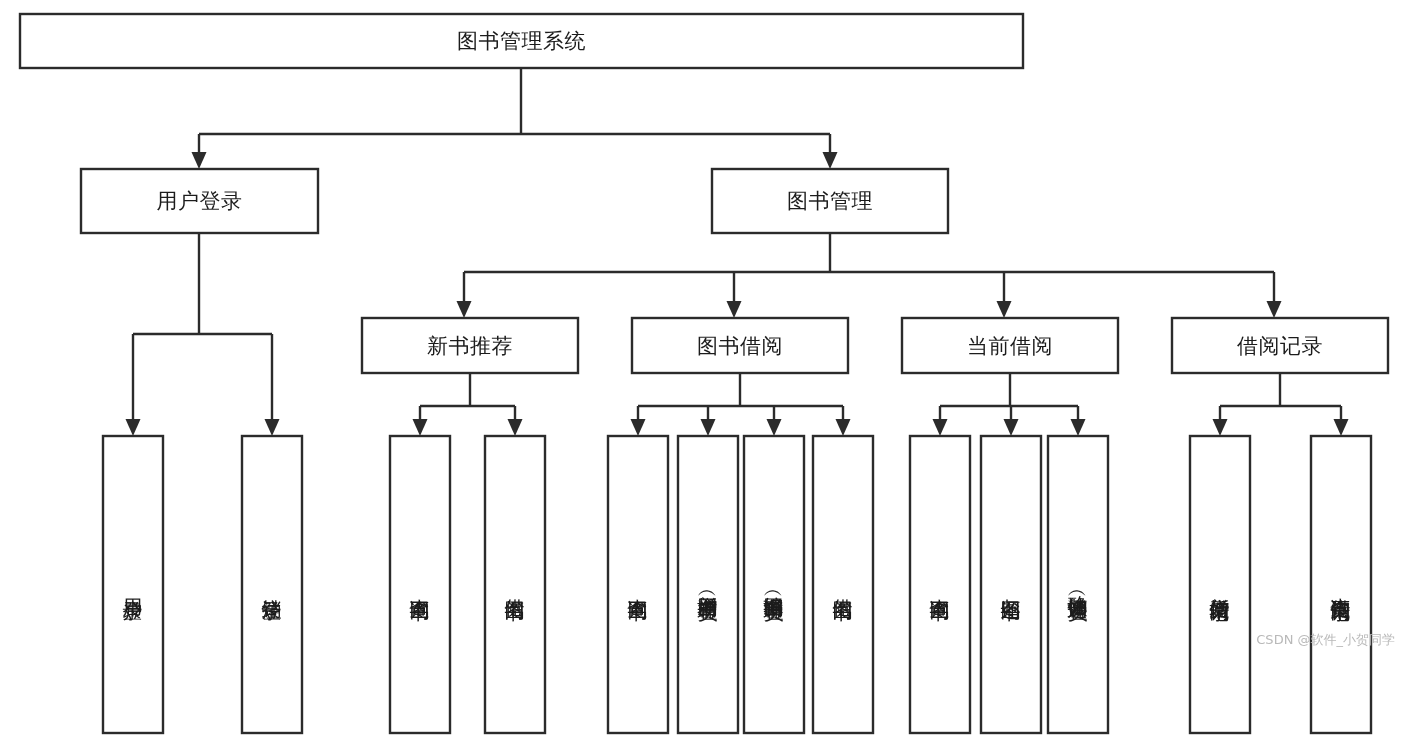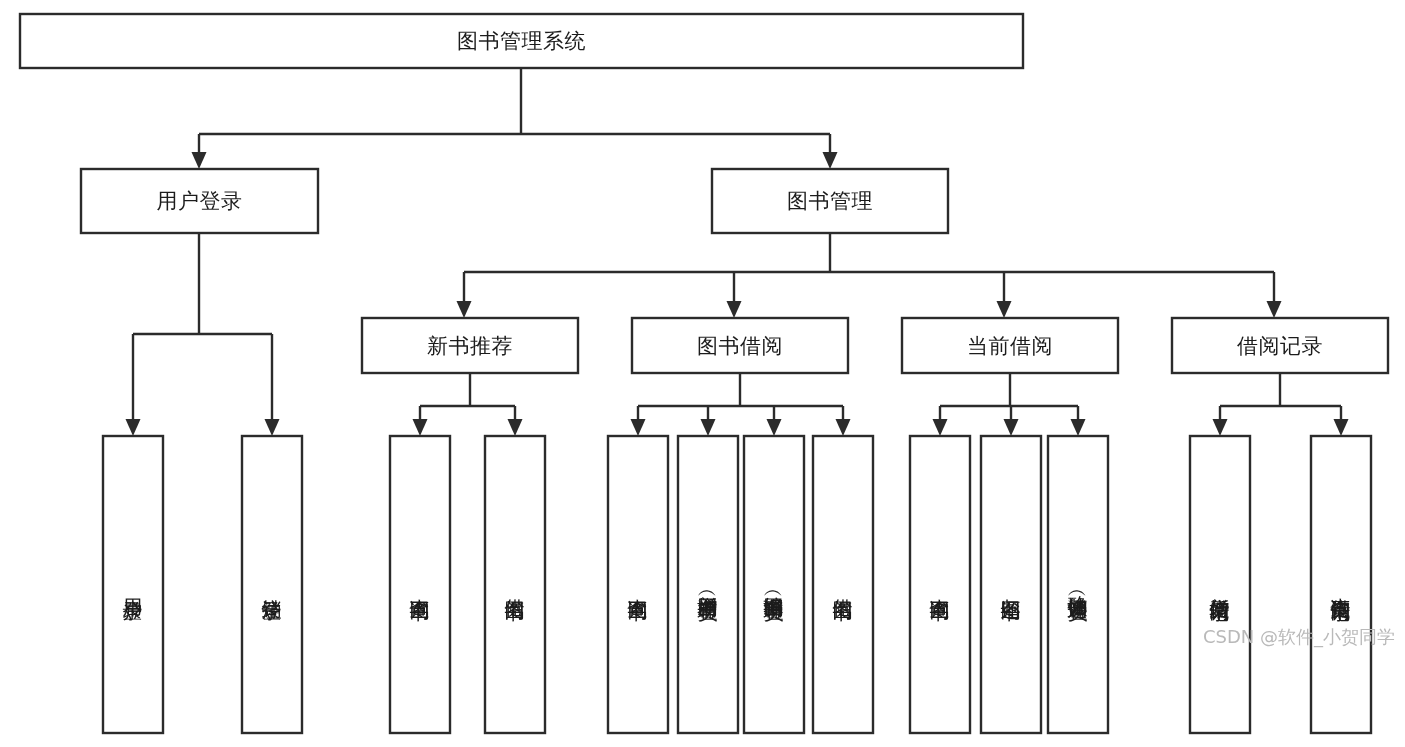--- a/index.html
+++ b/index.html
@@ -68,21 +68,21 @@
     text-orientation: upright;
     text-align: center;
     white-space: nowrap;
     letter-spacing: 1px;
   }
   .watermark {
     position: absolute;
     right: 10px;
     bottom: 3px;
     font-family: "DejaVu Sans", "Liberation Sans", sans-serif;
-    font-size: 18px;
+    font-size: 13px;
     color: #b9b9b9;
     white-space: nowrap;
     user-select: none;
   }
 </style>
 </head>
 <body>
 
 <div id="diagram-root">
   <svg id="diagram-svg" viewBox="0 0 1405 747" xmlns="http://www.w3.org/2000/svg">

